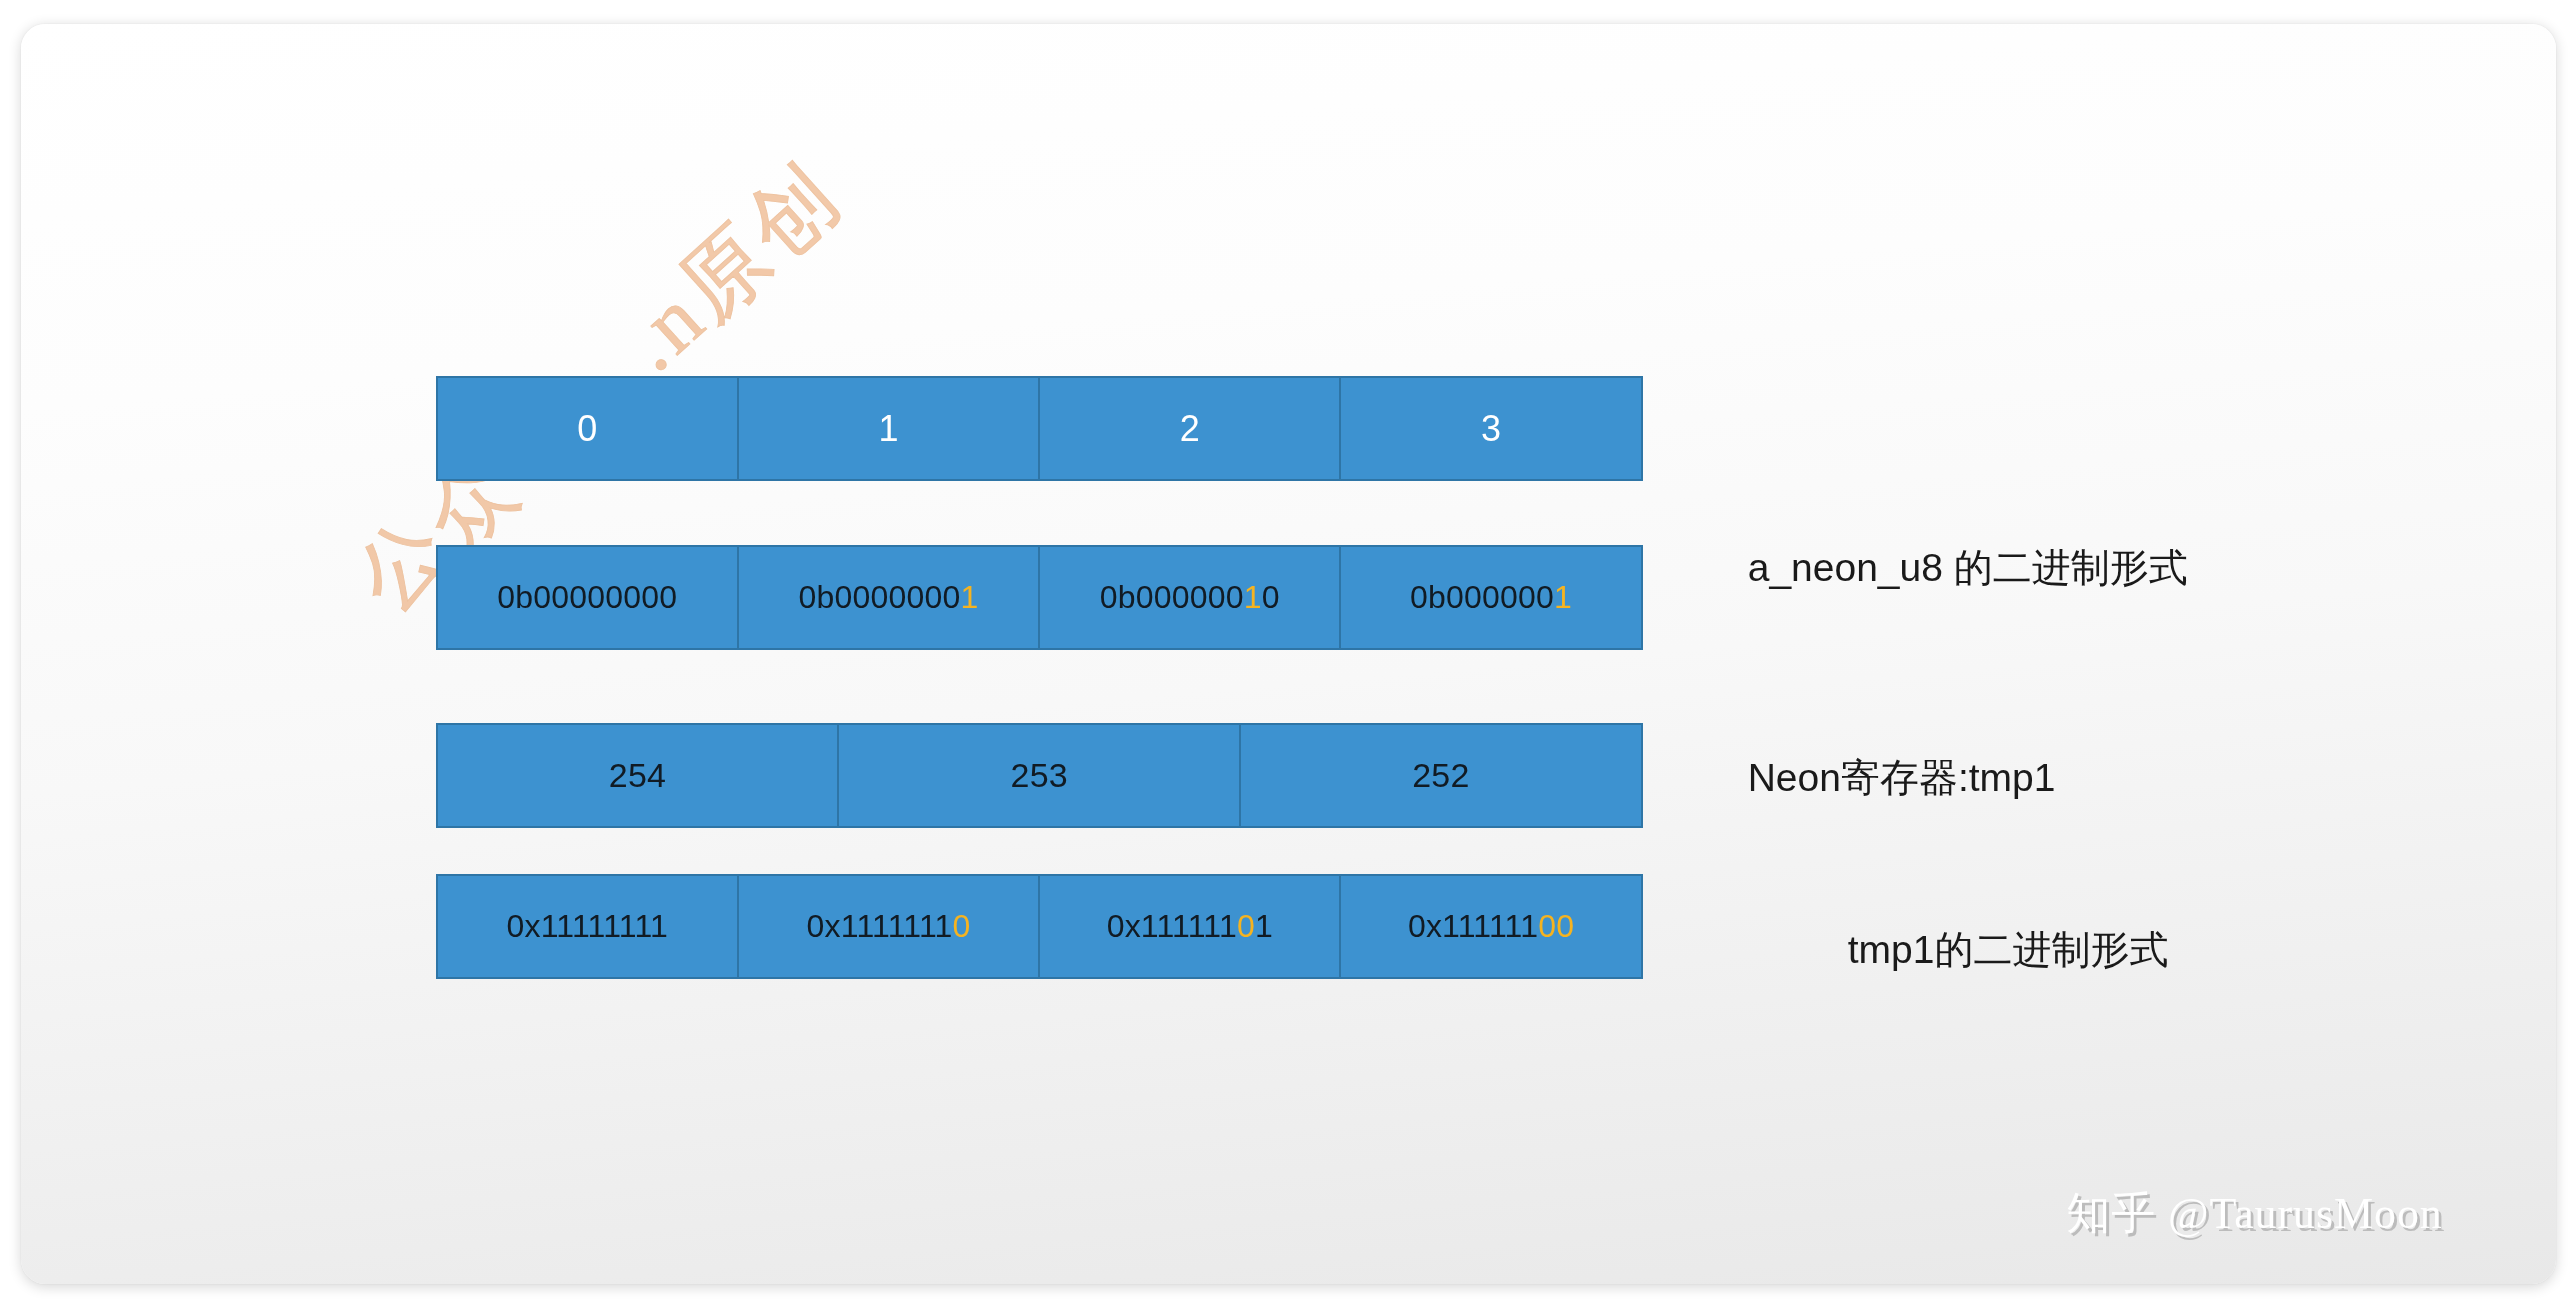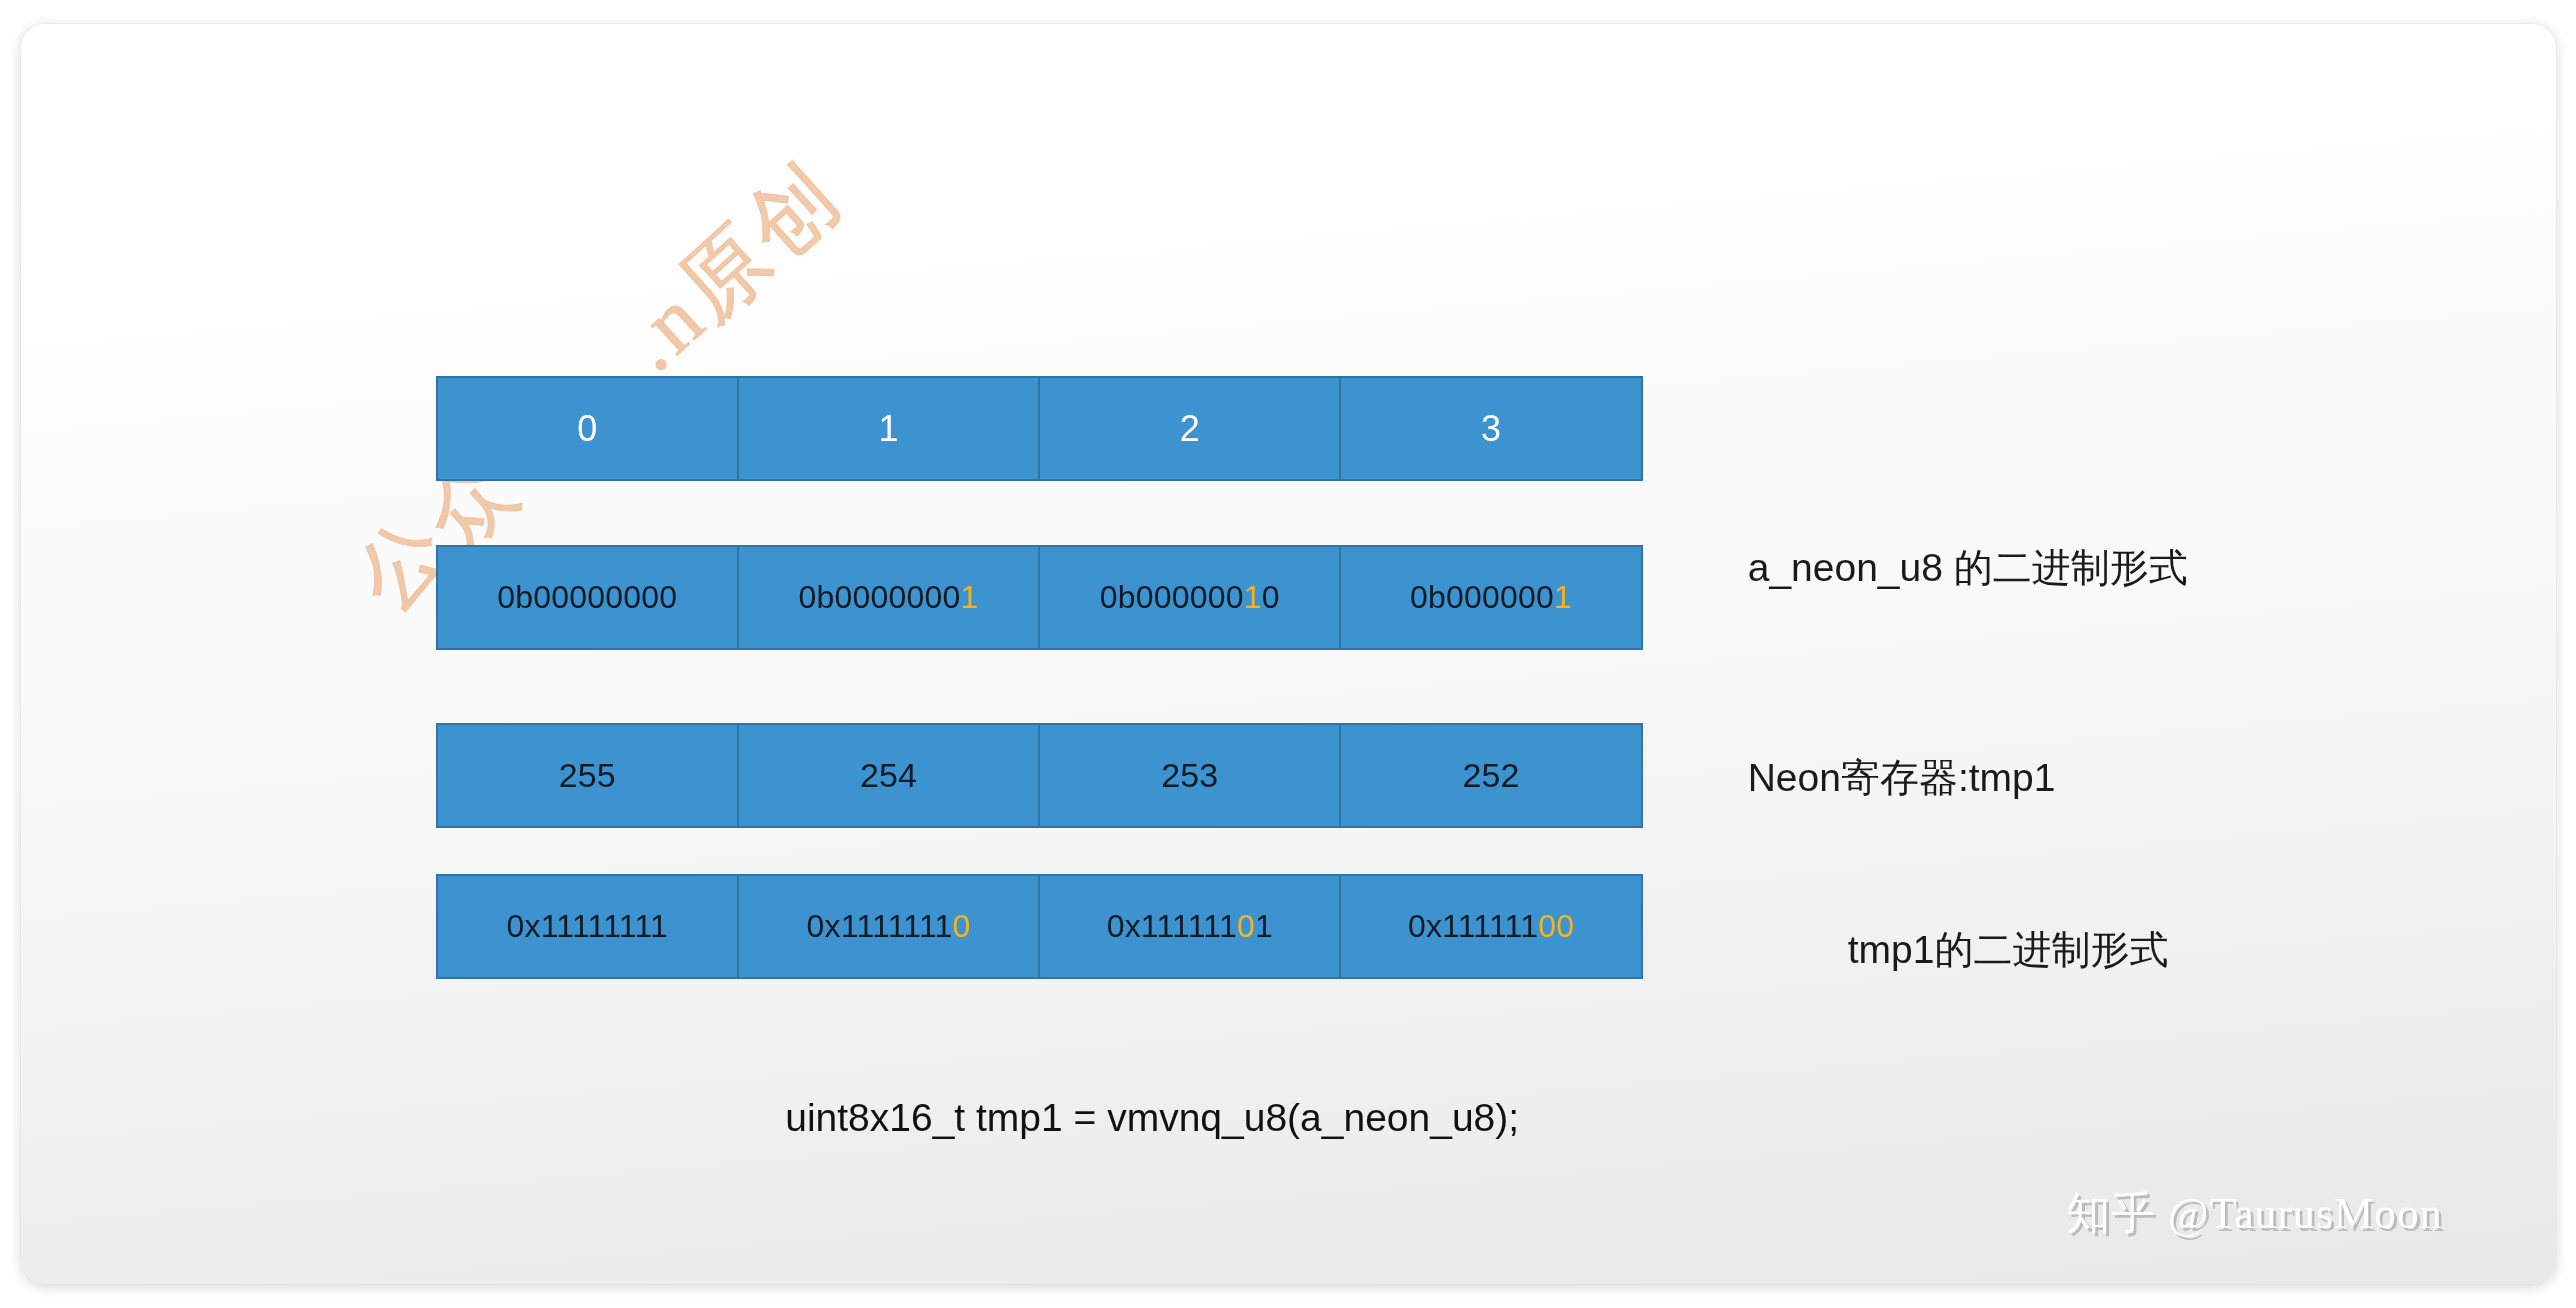--- a/index.html
+++ b/index.html
@@ -179,23 +179,20 @@
       </div>
       <div class="cell">
         <span>0b000000</span>
           <span class="hl">1</span>
           <span></span>
       </div>
     </div>
 
     <div class="row r3">
       <div class="cell">
-        <span>255</span>
-      </div>
-      <div class="cell">
         <span>254</span>
       </div>
       <div class="cell">
         <span>253</span>
       </div>
       <div class="cell">
         <span>252</span>
       </div>
     </div>
 
@@ -219,22 +216,19 @@
         <span>0x111111</span>
           <span class="hl">00</span>
           <span></span>
       </div>
     </div>
 
     <div class="rlabel l2">a_neon_u8 的二进制形式</div>
     <div class="rlabel l3">Neon寄存器:tmp1</div>
     <div class="rlabel l4"> tmp1的二进制形式</div>
 
-    <div id="code-caption">
-      <span class="inner">uint8x16_t tmp1 = vmvnq_u8(a_neon_u8);</span>
-    </div>
 
   </div>
 
   <div id="wm-zhihu">知乎 @TaurusMoon</div>
 
 </div>
 
 
 </body></html>

